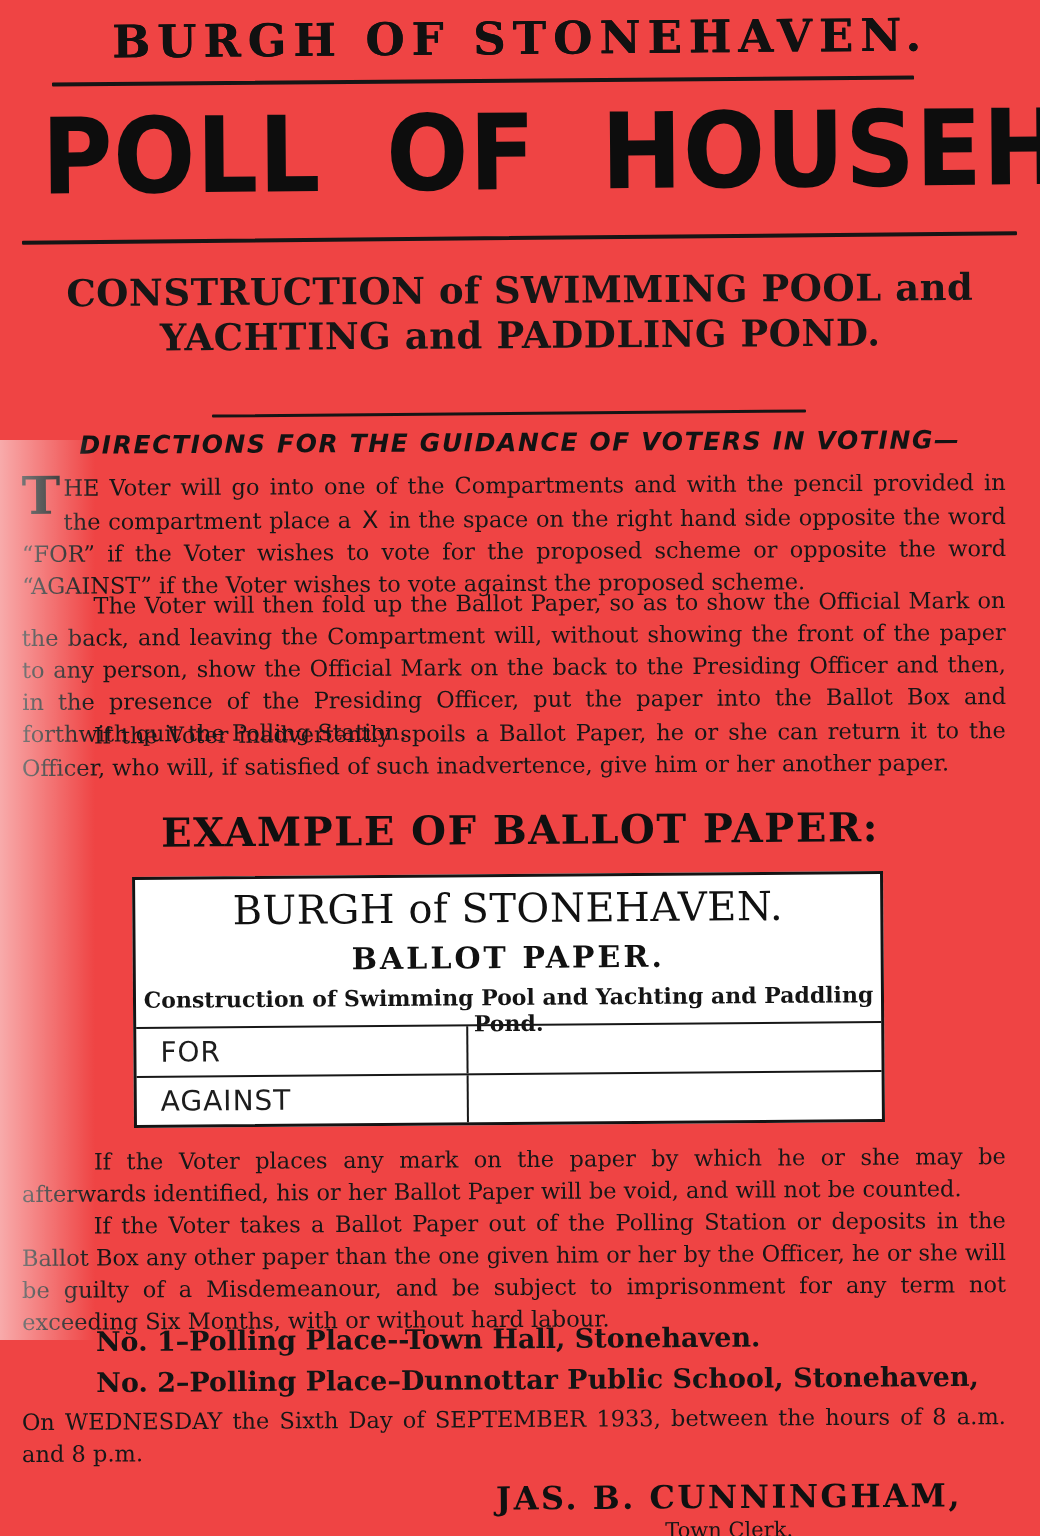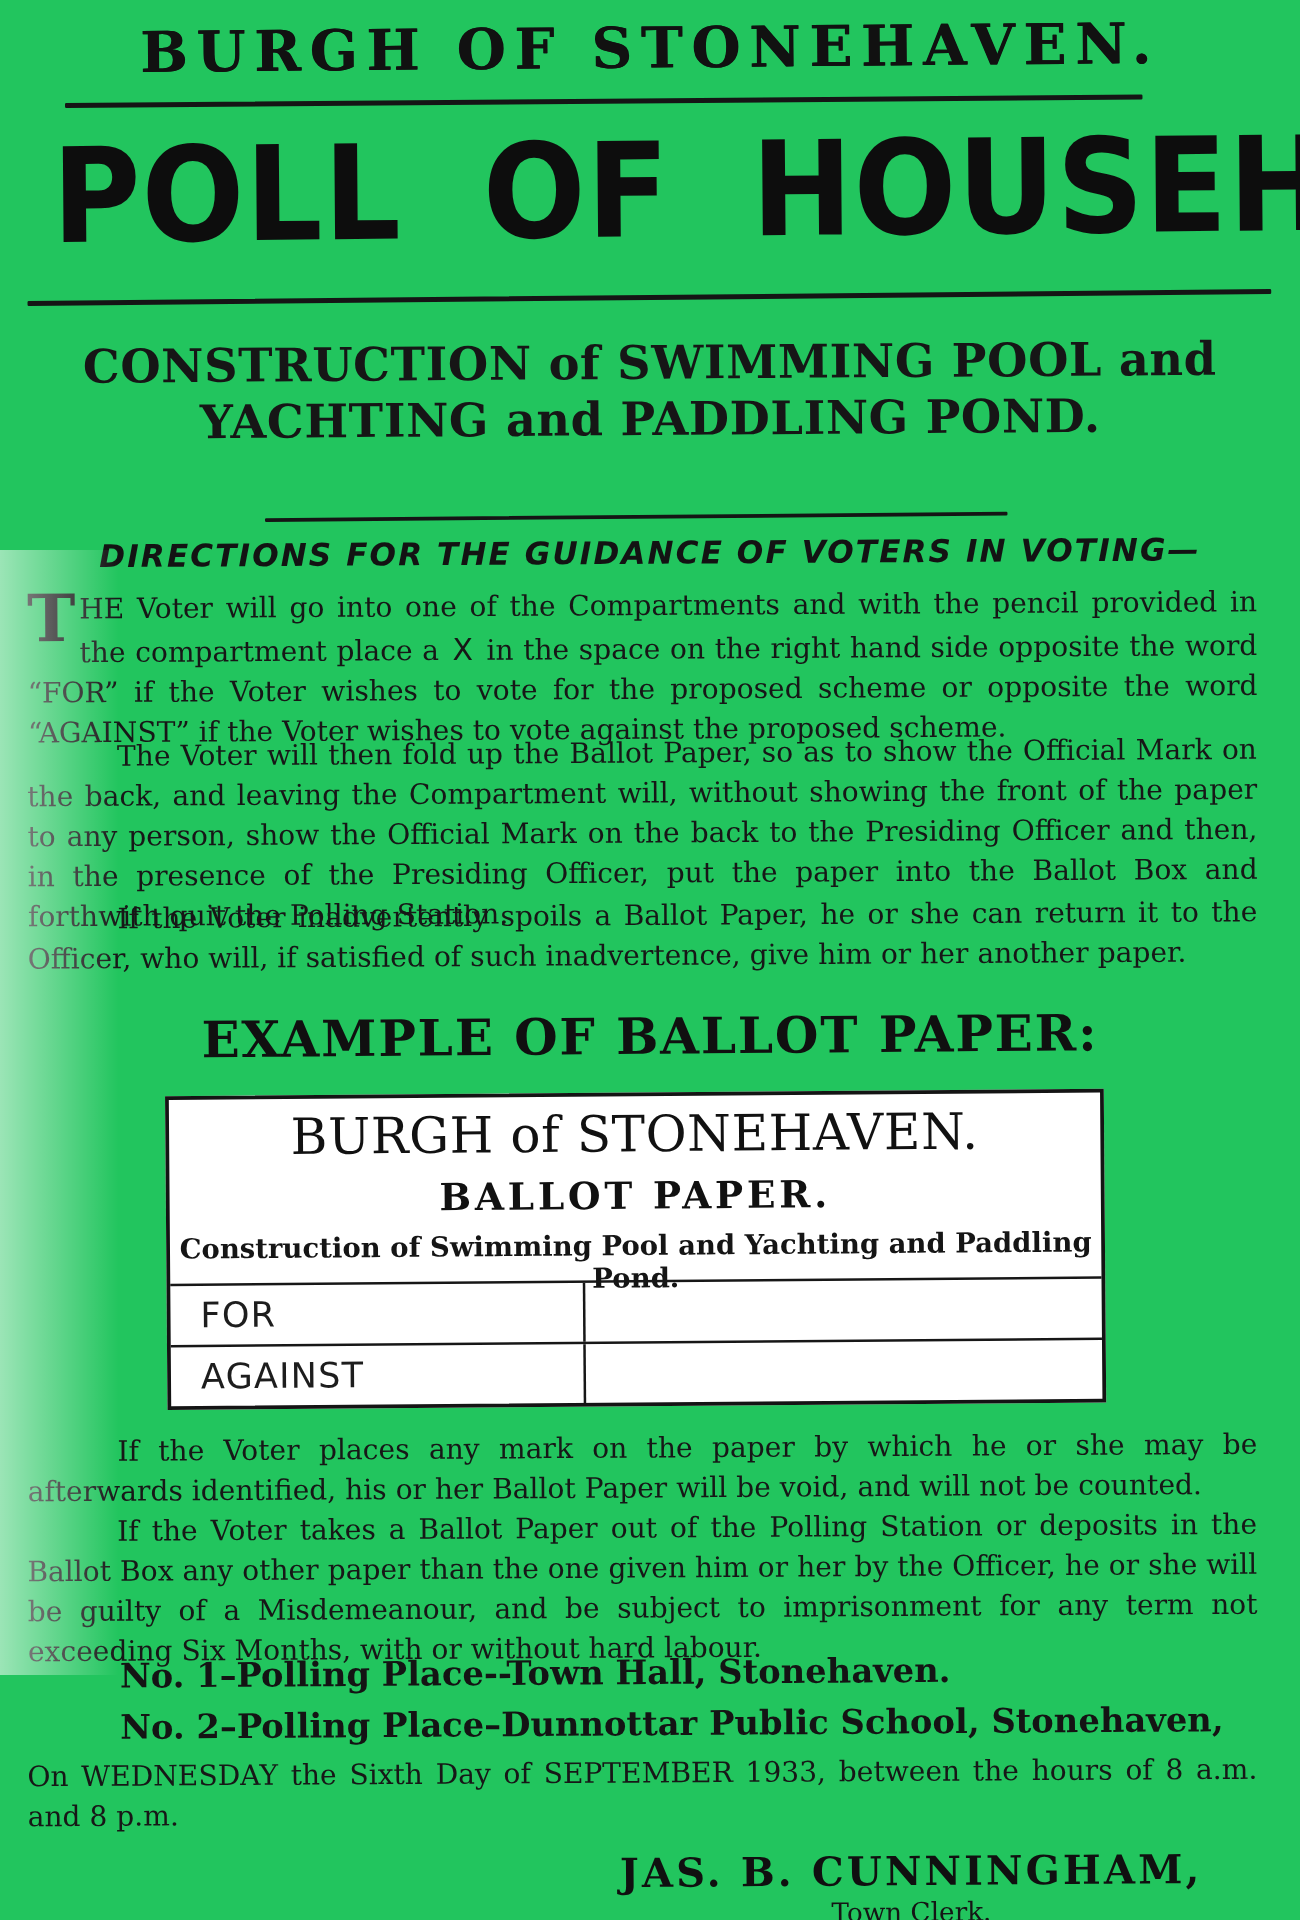--- a/index.html
+++ b/index.html
@@ -13,21 +13,21 @@
     position: relative;
     overflow: hidden;
     font-family: "Liberation Serif", serif;
     color: #1a1a1a;
     -webkit-font-smoothing: antialiased;
   }
 
   .sheet {
     position: absolute;
     inset: 0;
-    background: #22c55e;
+    background: #ef4444;
   }
 
   
   .masthead {
     position: absolute;
     left: 0;
     right: 0;
     top: 16px;
     text-align: center;
   }

